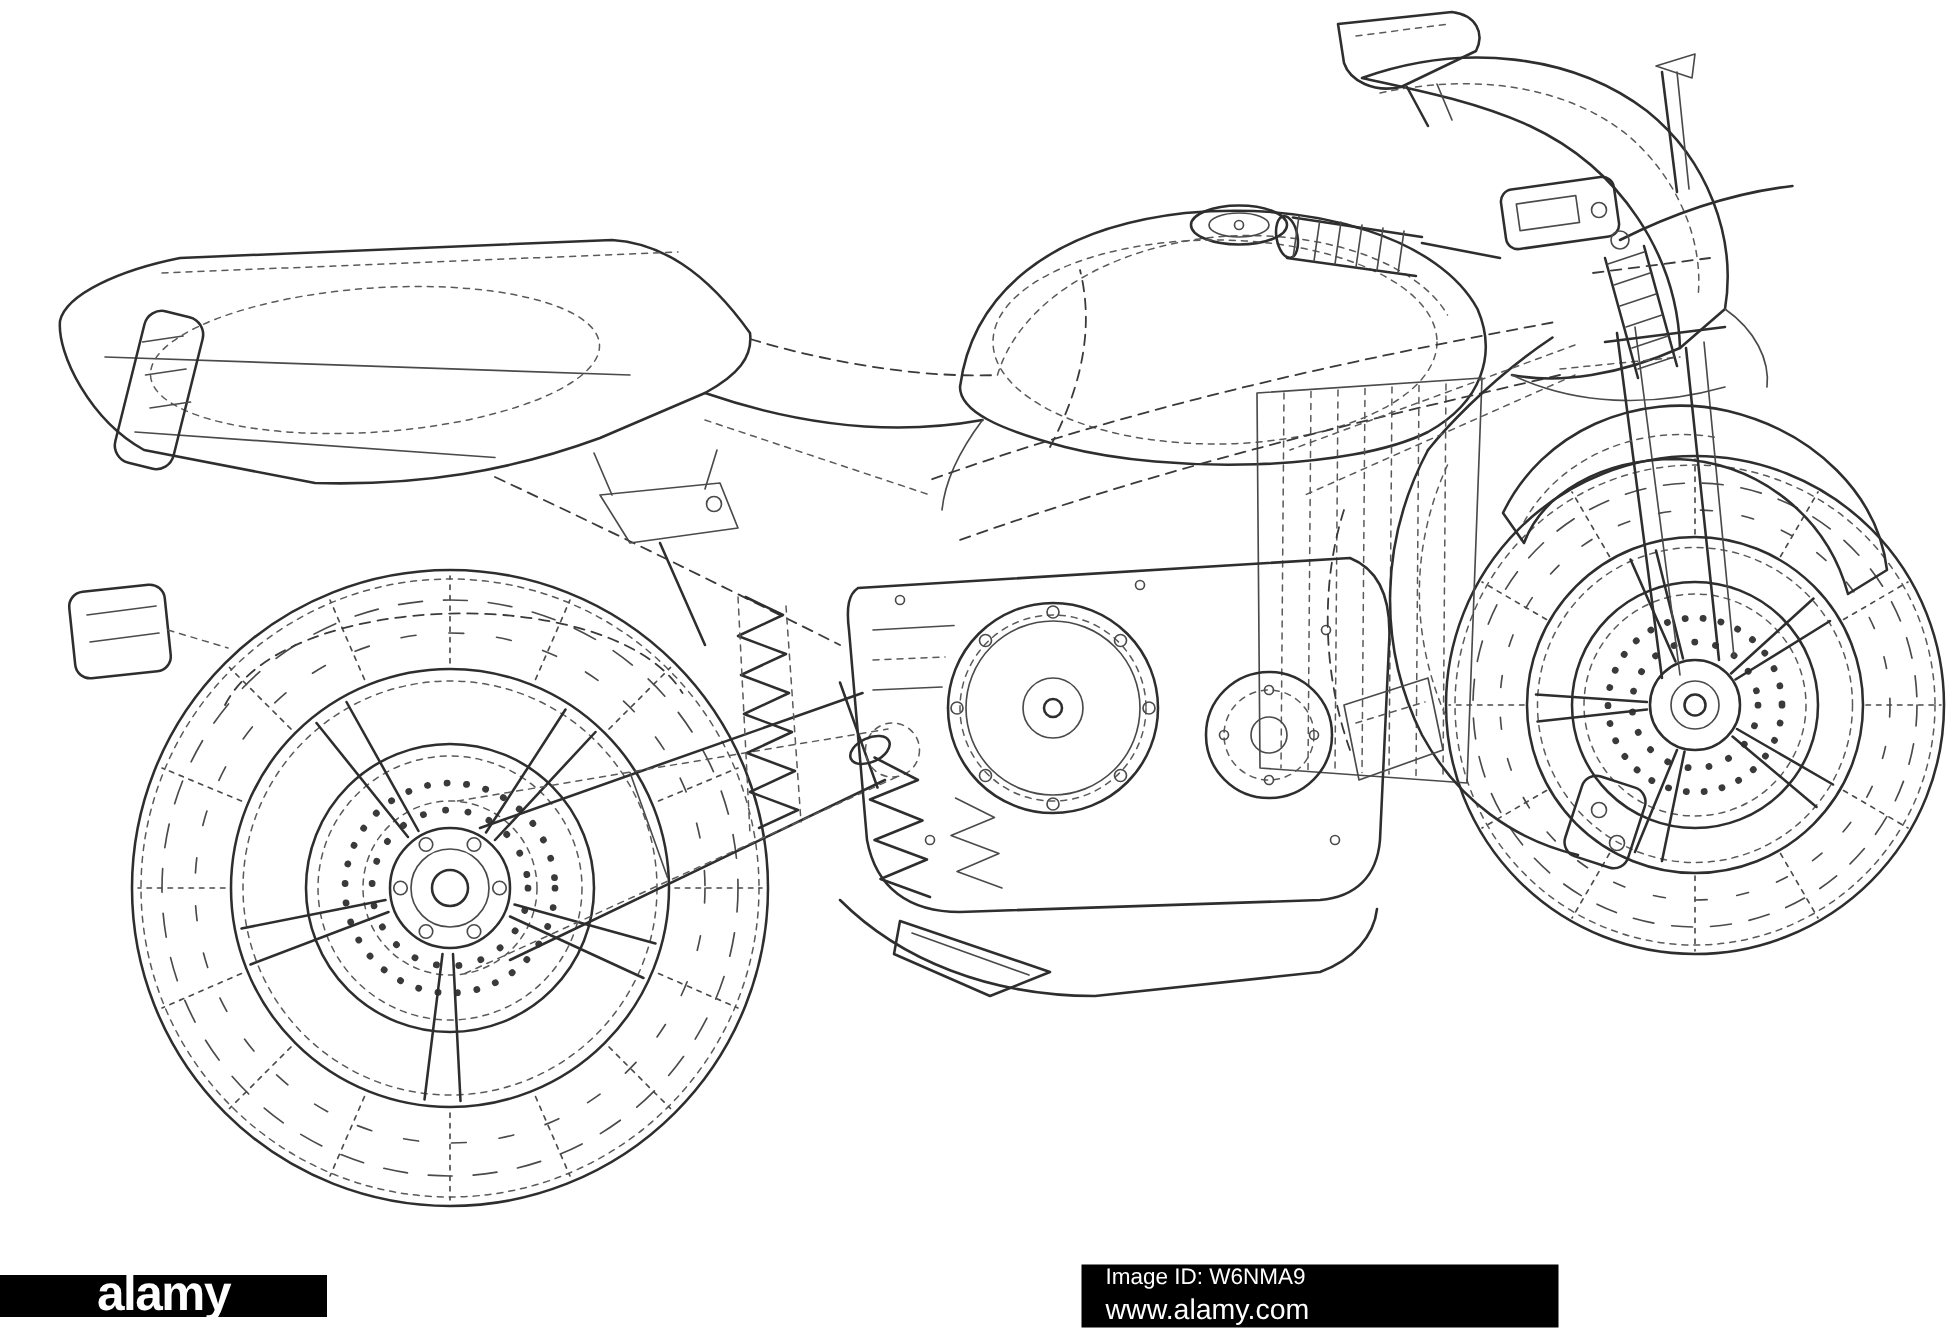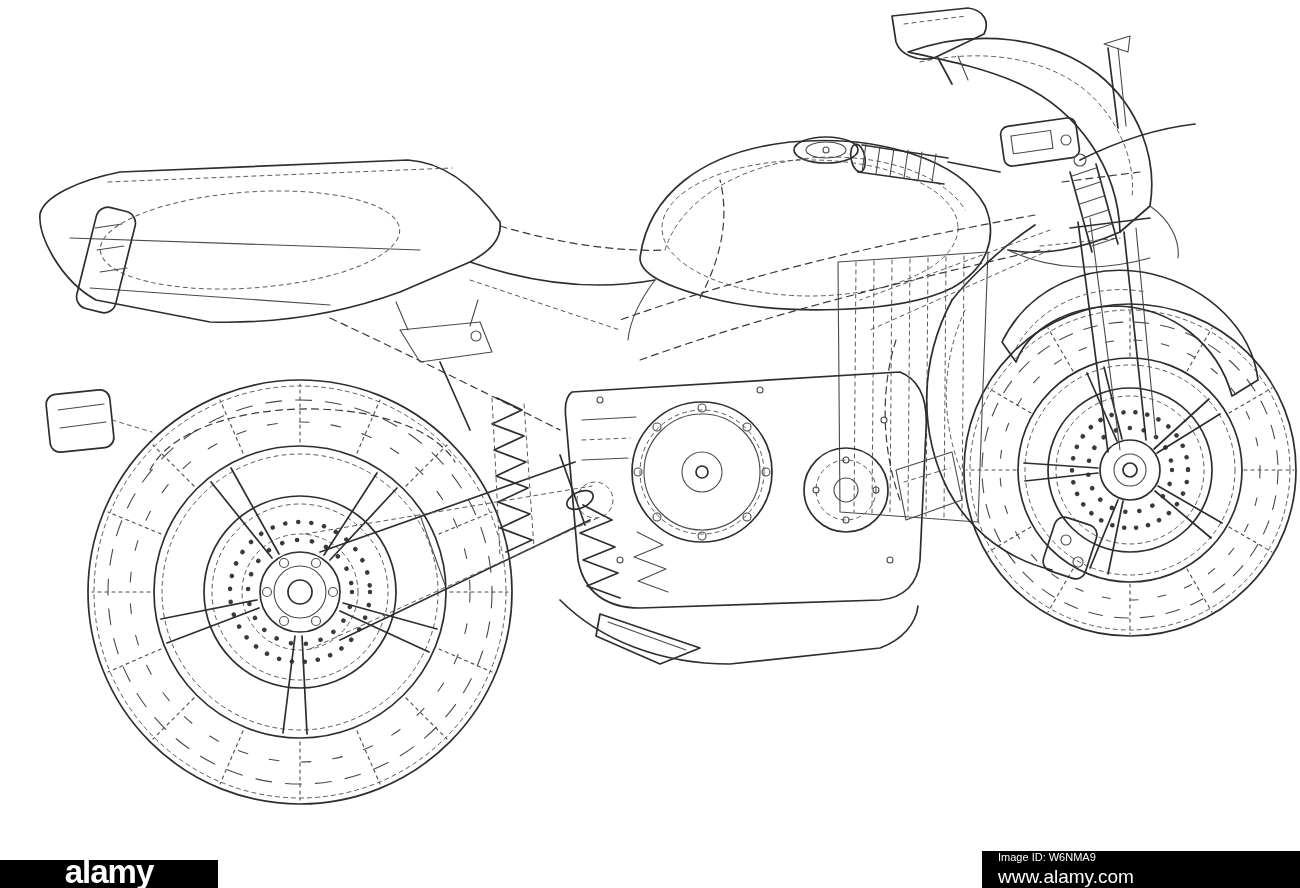--- a/index.html
+++ b/index.html
@@ -6,27 +6,27 @@
   .page{position:relative;width:1300px;height:888px;background:#ffffff;overflow:hidden;
         font-family:"Liberation Sans",sans-serif;}
   .art{position:absolute;top:0;left:0;}
   
   .s {fill:none;stroke:#2e2e2e;stroke-width:1.7;stroke-linecap:round;stroke-linejoin:round;}
   .t {fill:none;stroke:#4a4a4a;stroke-width:1.1;stroke-linecap:round;stroke-linejoin:round;}
   .d {fill:none;stroke:#3a3a3a;stroke-width:1.2;stroke-dasharray:7 5;stroke-linecap:round;}
   .d2{fill:none;stroke:#5a5a5a;stroke-width:1;stroke-dasharray:4 4;stroke-linecap:round;}
   .dots{fill:none;stroke:#3a3a3a;stroke-width:4.5;stroke-linecap:round;}
   
-  .footer{position:absolute;left:0;bottom:0;width:1300px;height:48px;display:flex;align-items:flex-end;}
+  .footer{position:absolute;left:0;bottom:0;width:1039px;height:48px;display:flex;align-items:center;}
   .brand-box{width:218px;background:#000;color:#fff;display:flex;align-items:center;justify-content:center;}
   .brand-box span{font-size:33px;font-weight:bold;letter-spacing:-1px;line-height:1;margin-top:-5px;}
   .spacer{flex:1;background:#ffffff;}
   .info-box{width:318px;background:#000;color:#fff;display:flex;flex-direction:column;justify-content:center;
             padding-left:16px;box-sizing:border-box;}
-  .info-box .id{font-size:11px;margin-bottom:3px;}
+  .info-box .id{font-size:15px;margin-bottom:3px;}
   .info-box .url{font-size:19px;}
 </style>
 </head>
 <body>
 
 <div class="page">
 
   <svg class="art" width="1300" height="840" viewBox="0 0 1300 840">
 
     <g>

